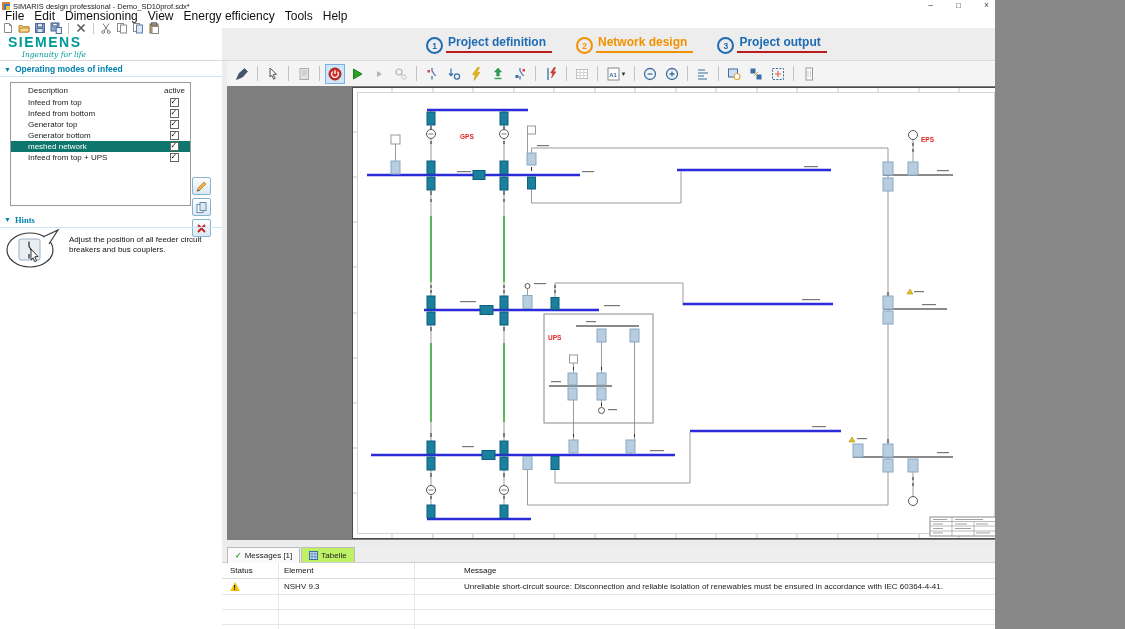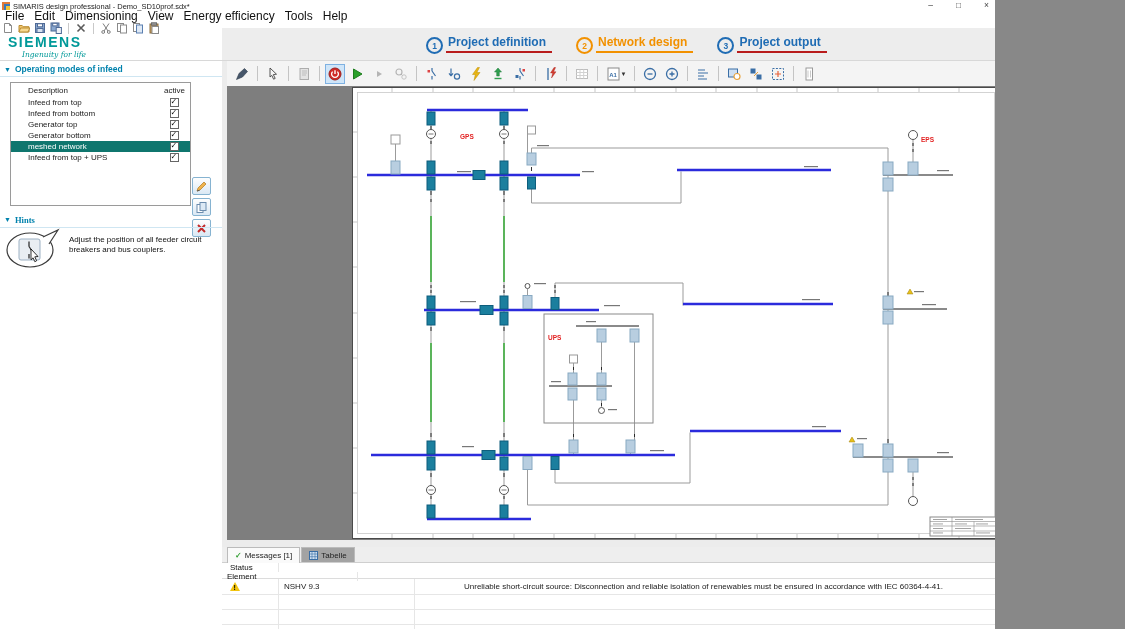--- a/index.html
+++ b/index.html
@@ -58,25 +58,25 @@
   .tb.active{background:#cfe5f8;border:1px solid #7eb1e2;}
   .dsep{width:1px;height:15px;background:#c4c4c4;margin:0 3px;}
   .caret{font-size:6px;color:#333;margin-left:-1px;}
   .canvas{position:absolute;left:227px;top:86px;right:0;height:454px;background:#7e7e7e;overflow:hidden;}
   .page{position:absolute;left:125px;top:1px;width:648px;height:452px;}
   .hsplit{position:absolute;left:222px;right:0;top:540px;height:7px;background:#ececec;}
   
   .messages{position:absolute;left:222px;right:0;top:547px;bottom:0;background:#fff;font-size:8px;}
   .tabbar{height:15px;background:#eeeeee;border-bottom:1px solid #cfcfcf;display:flex;align-items:flex-end;padding-left:5px;gap:1px;}
   .mtab{display:flex;align-items:center;gap:3px;padding:0 7px;height:14px;border:1px solid #bbb;
-        border-bottom:none;background:#a3a3a3;color:#222;}
+        border-bottom:none;background:#bef264;color:#222;}
   .mtab.active{background:#fafafa;height:15px;margin-bottom:-1px;}
   .mcheck{color:#2e9e2e;font-weight:bold;font-size:8px;}
   .mrow{display:flex;align-items:center;height:15px;border-bottom:1px solid #e6e6e6;}
-  .mrow.head{font-weight:normal;color:#111;border-bottom:1px solid #dcdcdc;height:15px;flex-direction:column;}
+  .mrow.head{font-weight:normal;color:#111;border-bottom:1px solid #dcdcdc;height:15px;}
   .mc1{width:48px;padding-left:8px;align-self:stretch;display:flex;align-items:center;border-right:1px solid #e6e6e6;}
   .mc2{width:130px;padding-left:5px;align-self:stretch;display:flex;align-items:center;border-right:1px solid #e6e6e6;}
   .mc3{flex:1;padding-left:6px;white-space:nowrap;overflow:hidden;margin-left:43px;}
   .mrow.empty{height:14px;}
   .warn{position:relative;width:0;height:0;border-left:5px solid transparent;border-right:5px solid transparent;
         border-bottom:9px solid #f2c40e;}
   .warn:after{content:"!";position:absolute;left:-1.5px;top:1.5px;font-size:7px;font-weight:bold;color:#000;}
   svg text{font-family:"Liberation Sans",sans-serif;}
 </style>
 </head>

